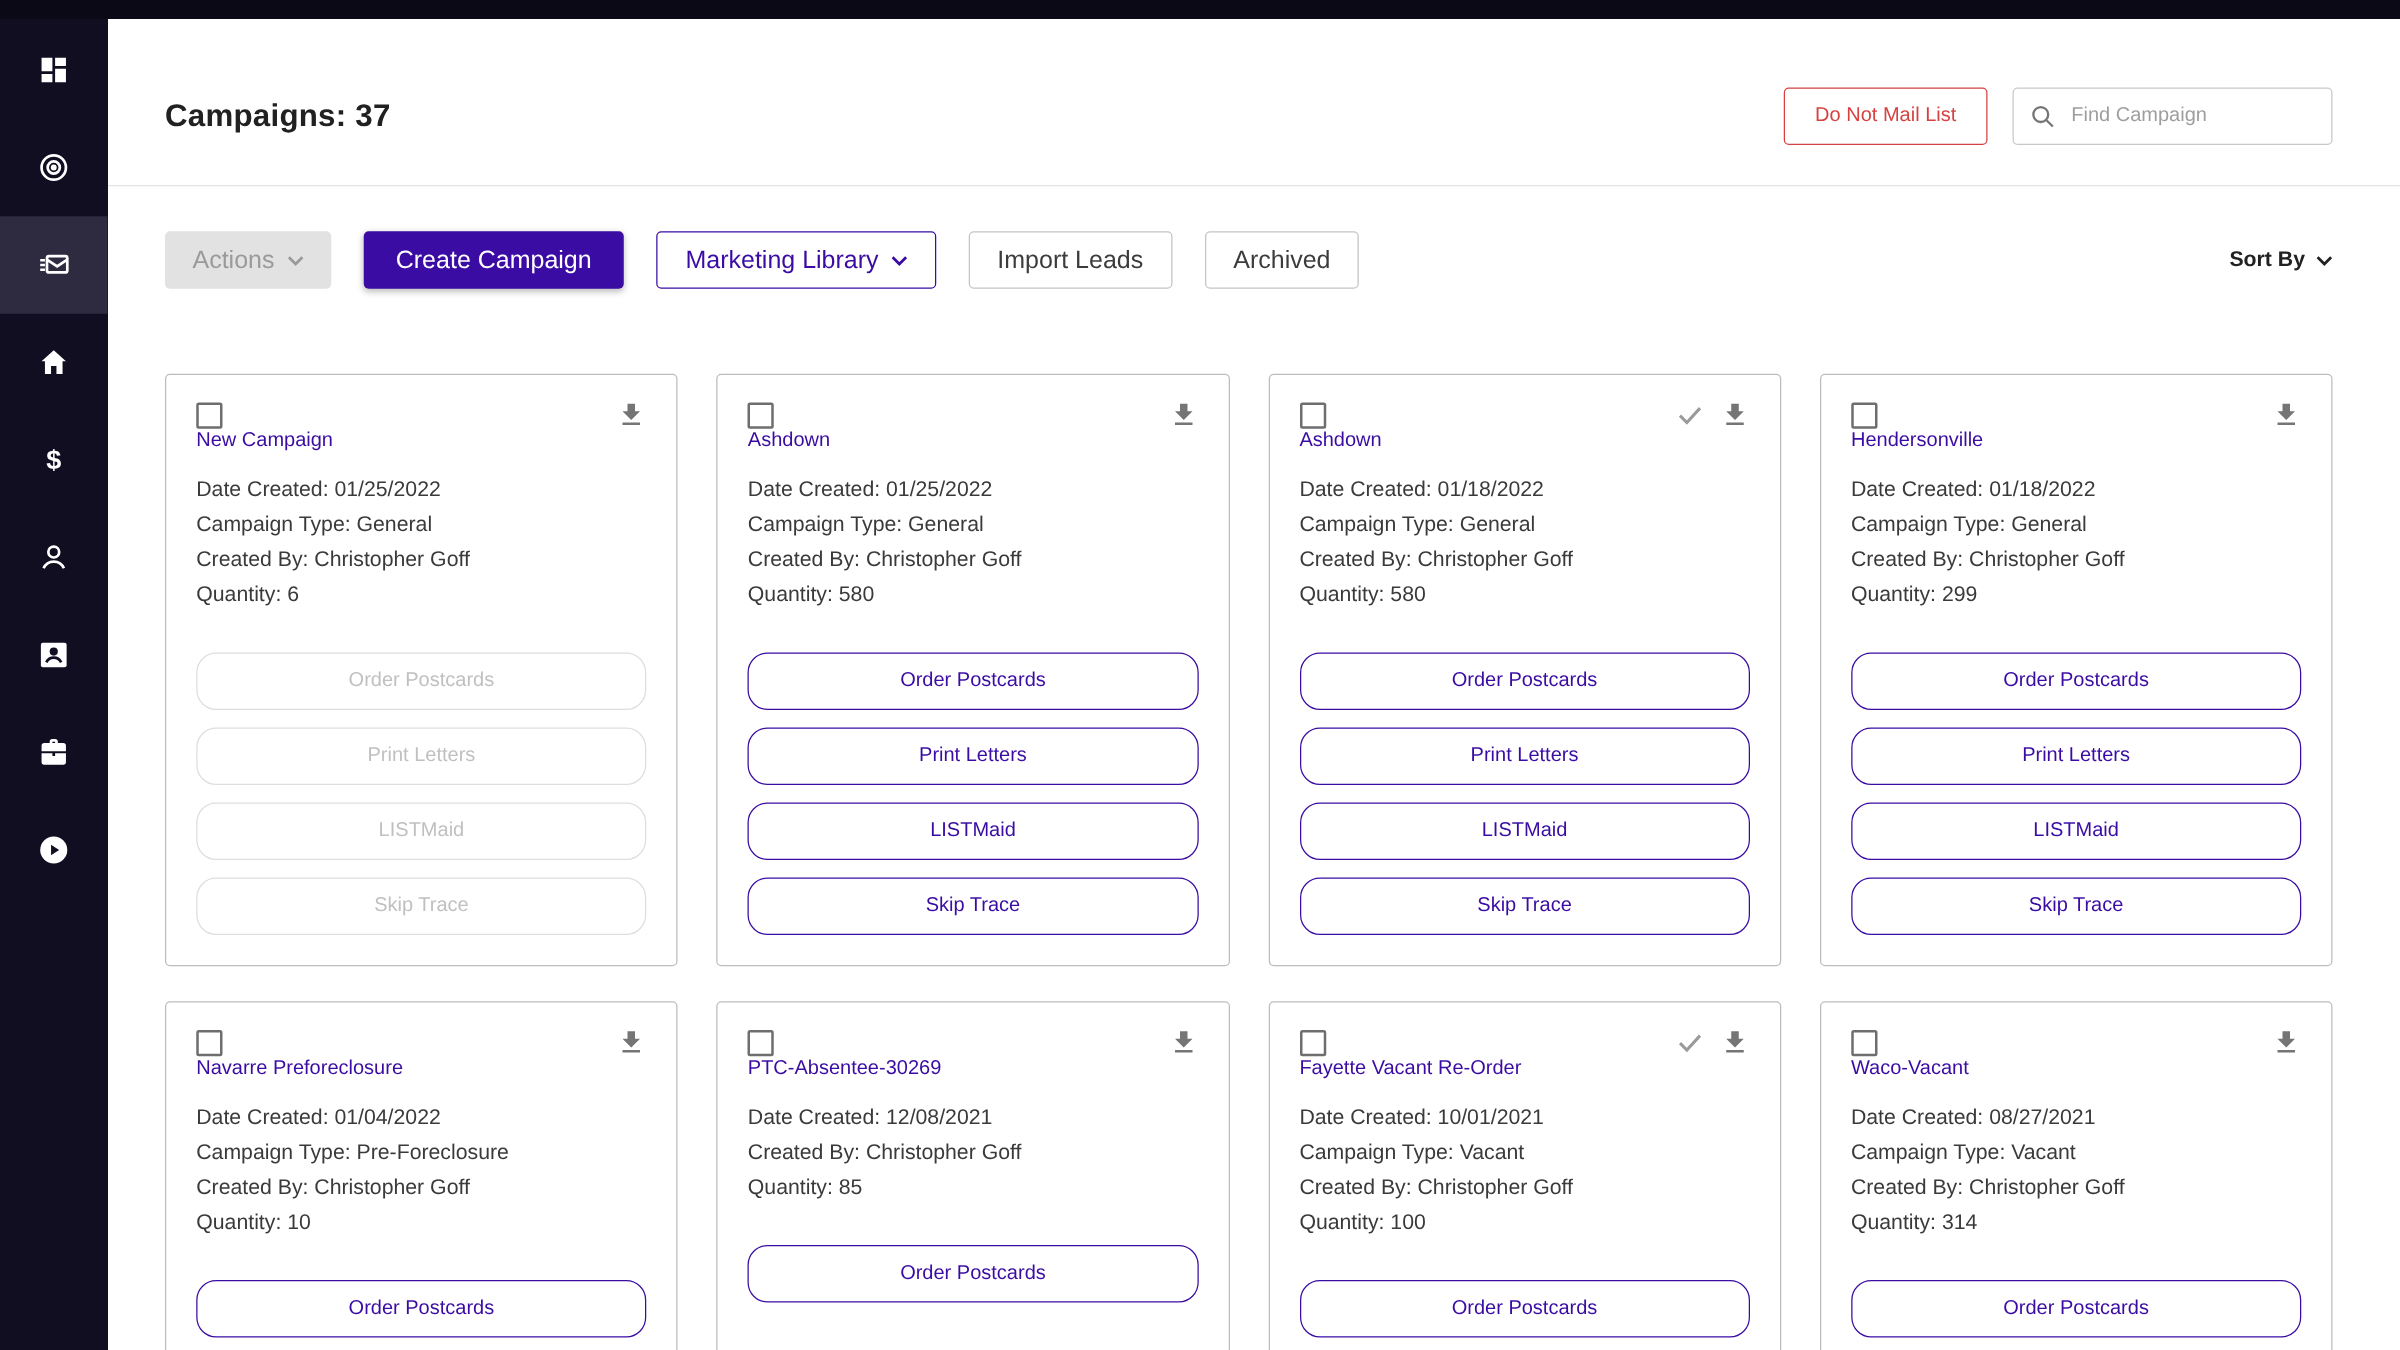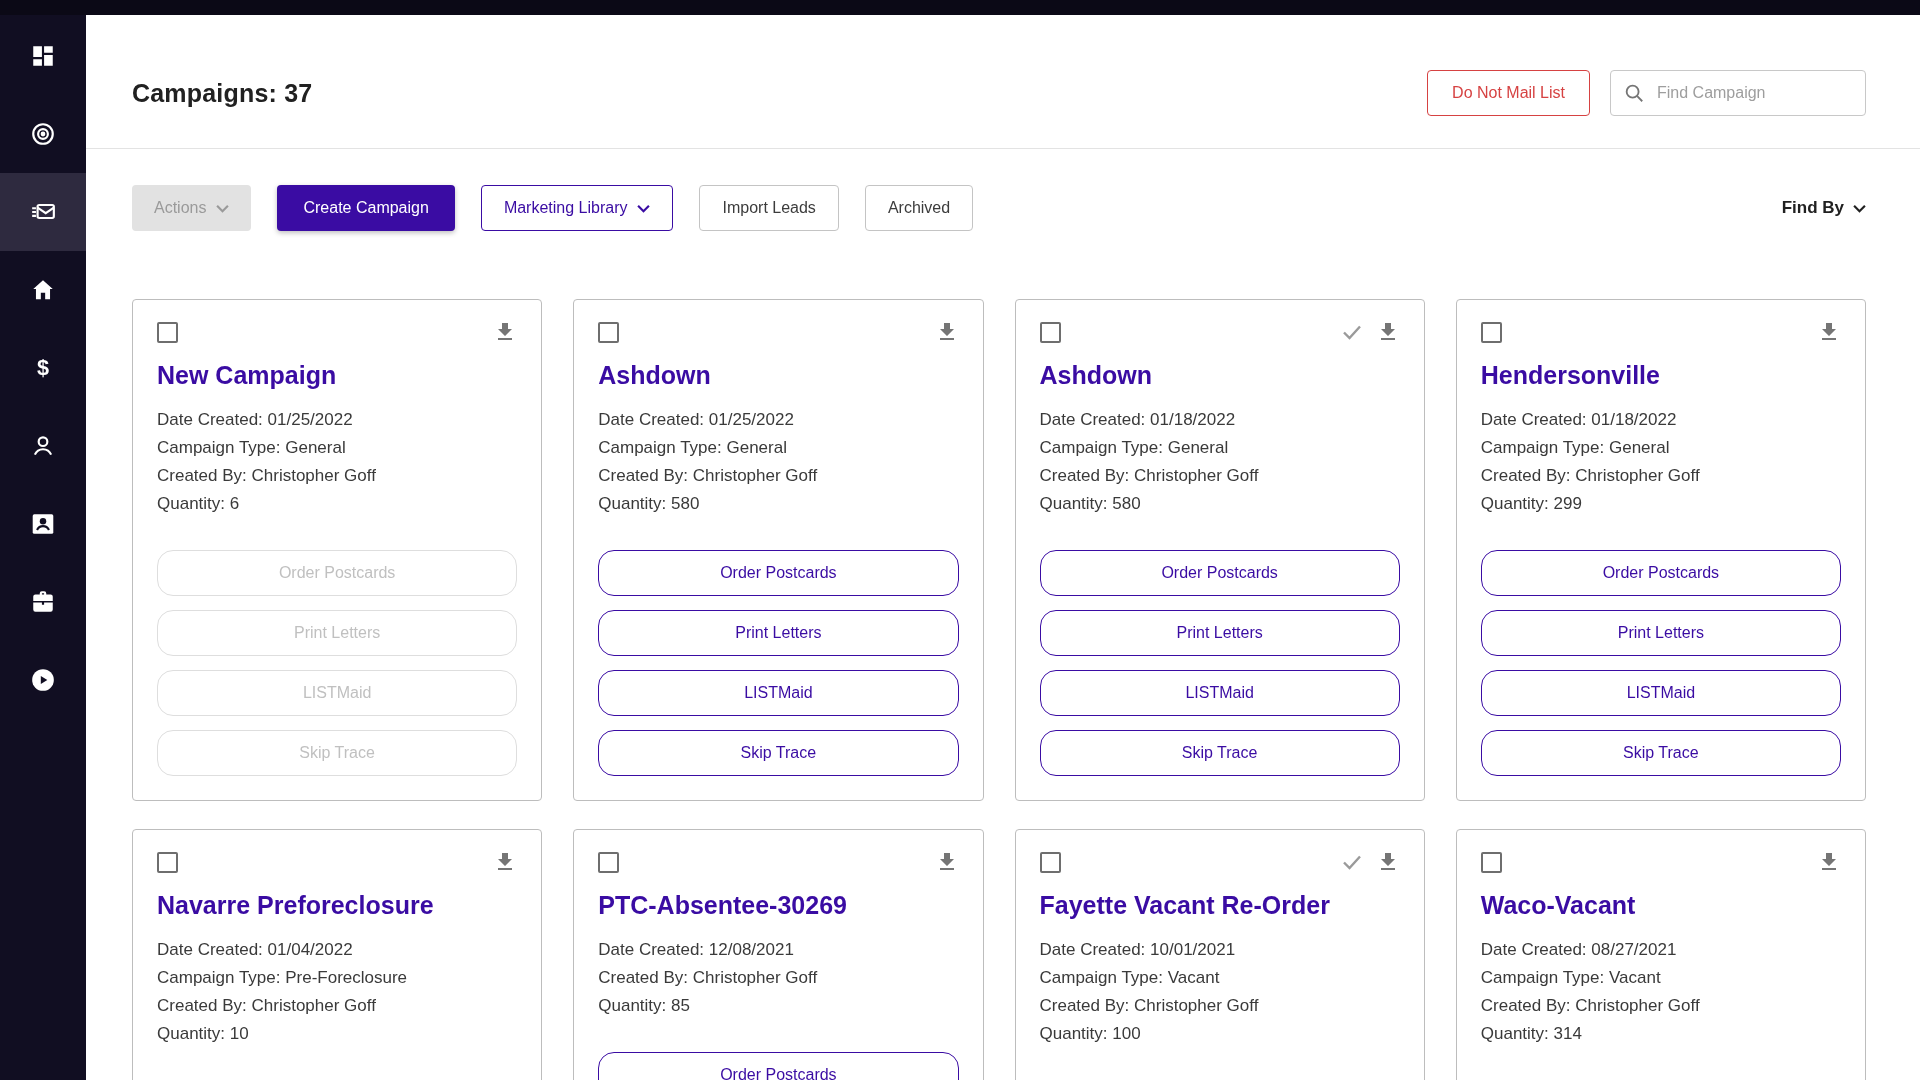--- a/index.html
+++ b/index.html
@@ -40,39 +40,39 @@
     width: 100%; height: 100%; border: 1px solid #c8c8c8; border-radius: 4px;
     padding: 0 12px 0 46px; font-size: 16px; color: #424242; font-family: inherit; outline: none; background: #fff;
   }
   .search-box input::placeholder { color: #9e9e9e; }
   .search-box .sicon { position: absolute; left: 13px; top: 12px; width: 22px; height: 22px; }
 
   .divider { border: none; border-top: 1px solid #e3e3e3; margin: 32px -54px 0 -46px; }
 
   .toolbar { display: flex; align-items: center; margin-top: 36px; gap: 26px; }
   .btn {
-    height: 46px; border-radius: 4px; font-size: 16px; padding: 0 22px; cursor: pointer;
+    height: 46px; border-radius: 4px; font-size: 20px; padding: 0 22px; cursor: pointer;
     display: inline-flex; align-items: center; gap: 10px; font-family: inherit; background: #fff;
   }
   .btn svg.chev { width: 13px; height: 9px; }
   .btn-actions { background: #e2e2e2; border: none; color: #9a9a9a; cursor: default; }
   .btn-primary { background: var(--primary); color: #fff; border: none; box-shadow: 0 2px 5px rgba(0,0,0,.25); font-weight: 500; padding: 0 26px; }
   .btn-outline-primary { border: 1px solid var(--primary); color: var(--primary); }
   .btn-outline { border: 1px solid #c4c4c4; color: #3c3c3c; }
   .sort-by { margin-left: auto; display: flex; align-items: center; gap: 9px; font-size: 17px; font-weight: 700; color: #212121; cursor: pointer; }
   .sort-by svg { width: 13px; height: 9px; }
 
   .grid { display: grid; grid-template-columns: repeat(4, 1fr); column-gap: 31px; row-gap: 28px; margin-top: 68px; }
   .card { border: 1px solid #bdbdbd; border-radius: 4px; background: #fff; padding: 20px 24px 24px; }
   .card-top { display: flex; justify-content: space-between; align-items: center; height: 24px; }
   .checkbox { width: 21px; height: 21px; border: 2px solid #6e6e6e; border-radius: 2px; cursor: pointer; display: inline-block; background: #fff; }
   .top-icons { display: flex; gap: 12px; align-items: center; }
   .top-icons svg { width: 24px; height: 24px; cursor: pointer; }
   .top-icons svg.check { cursor: default; }
-  .card-title { margin-top: 17px; font-size: 25px; font-weight: 700; color: var(--primary); cursor: pointer; }
+  .card-title { font-size: 16px; font-weight: 400; color: var(--primary); cursor: pointer; }
   .card-details { margin-top: 16px; }
   .detail-line { font-size: 17px; color: #3a3a3a; line-height: 28px; }
   .card-buttons { margin-top: 32px; display: flex; flex-direction: column; gap: 14px; }
   .card-btn {
     height: 46px; border: 1px solid var(--primary); color: var(--primary); background: #fff;
     border-radius: 16px; font-size: 16px; cursor: pointer; font-family: inherit;
   }
   .card-btn:disabled { border-color: #dedede; color: #c0c0c0; cursor: default; }
 </style>
 </head>
@@ -181,21 +181,21 @@
     <button class="btn btn-primary">Create Campaign</button>
     <button class="btn btn-outline-primary">
       <span>Marketing Library</span>
       <svg class="chev" viewBox="0 0 12 8" fill="none" stroke="currentColor" stroke-width="2">
           <path d="M1 1.5l5 5 5-5"></path>
         </svg>
     </button>
     <button class="btn btn-outline">Import Leads</button>
     <button class="btn btn-outline">Archived</button>
     <div class="sort-by">
-      <span>Find By</span>
+      <span>Sort By</span>
       <svg viewBox="0 0 12 8" fill="none" stroke="currentColor" stroke-width="2">
           <path d="M1 1.5l5 5 5-5"></path>
         </svg>
     </div>
   </div>
 
   <div class="grid">
       <div class="card">
     <div class="card-top">
       <span class="checkbox"></span>

